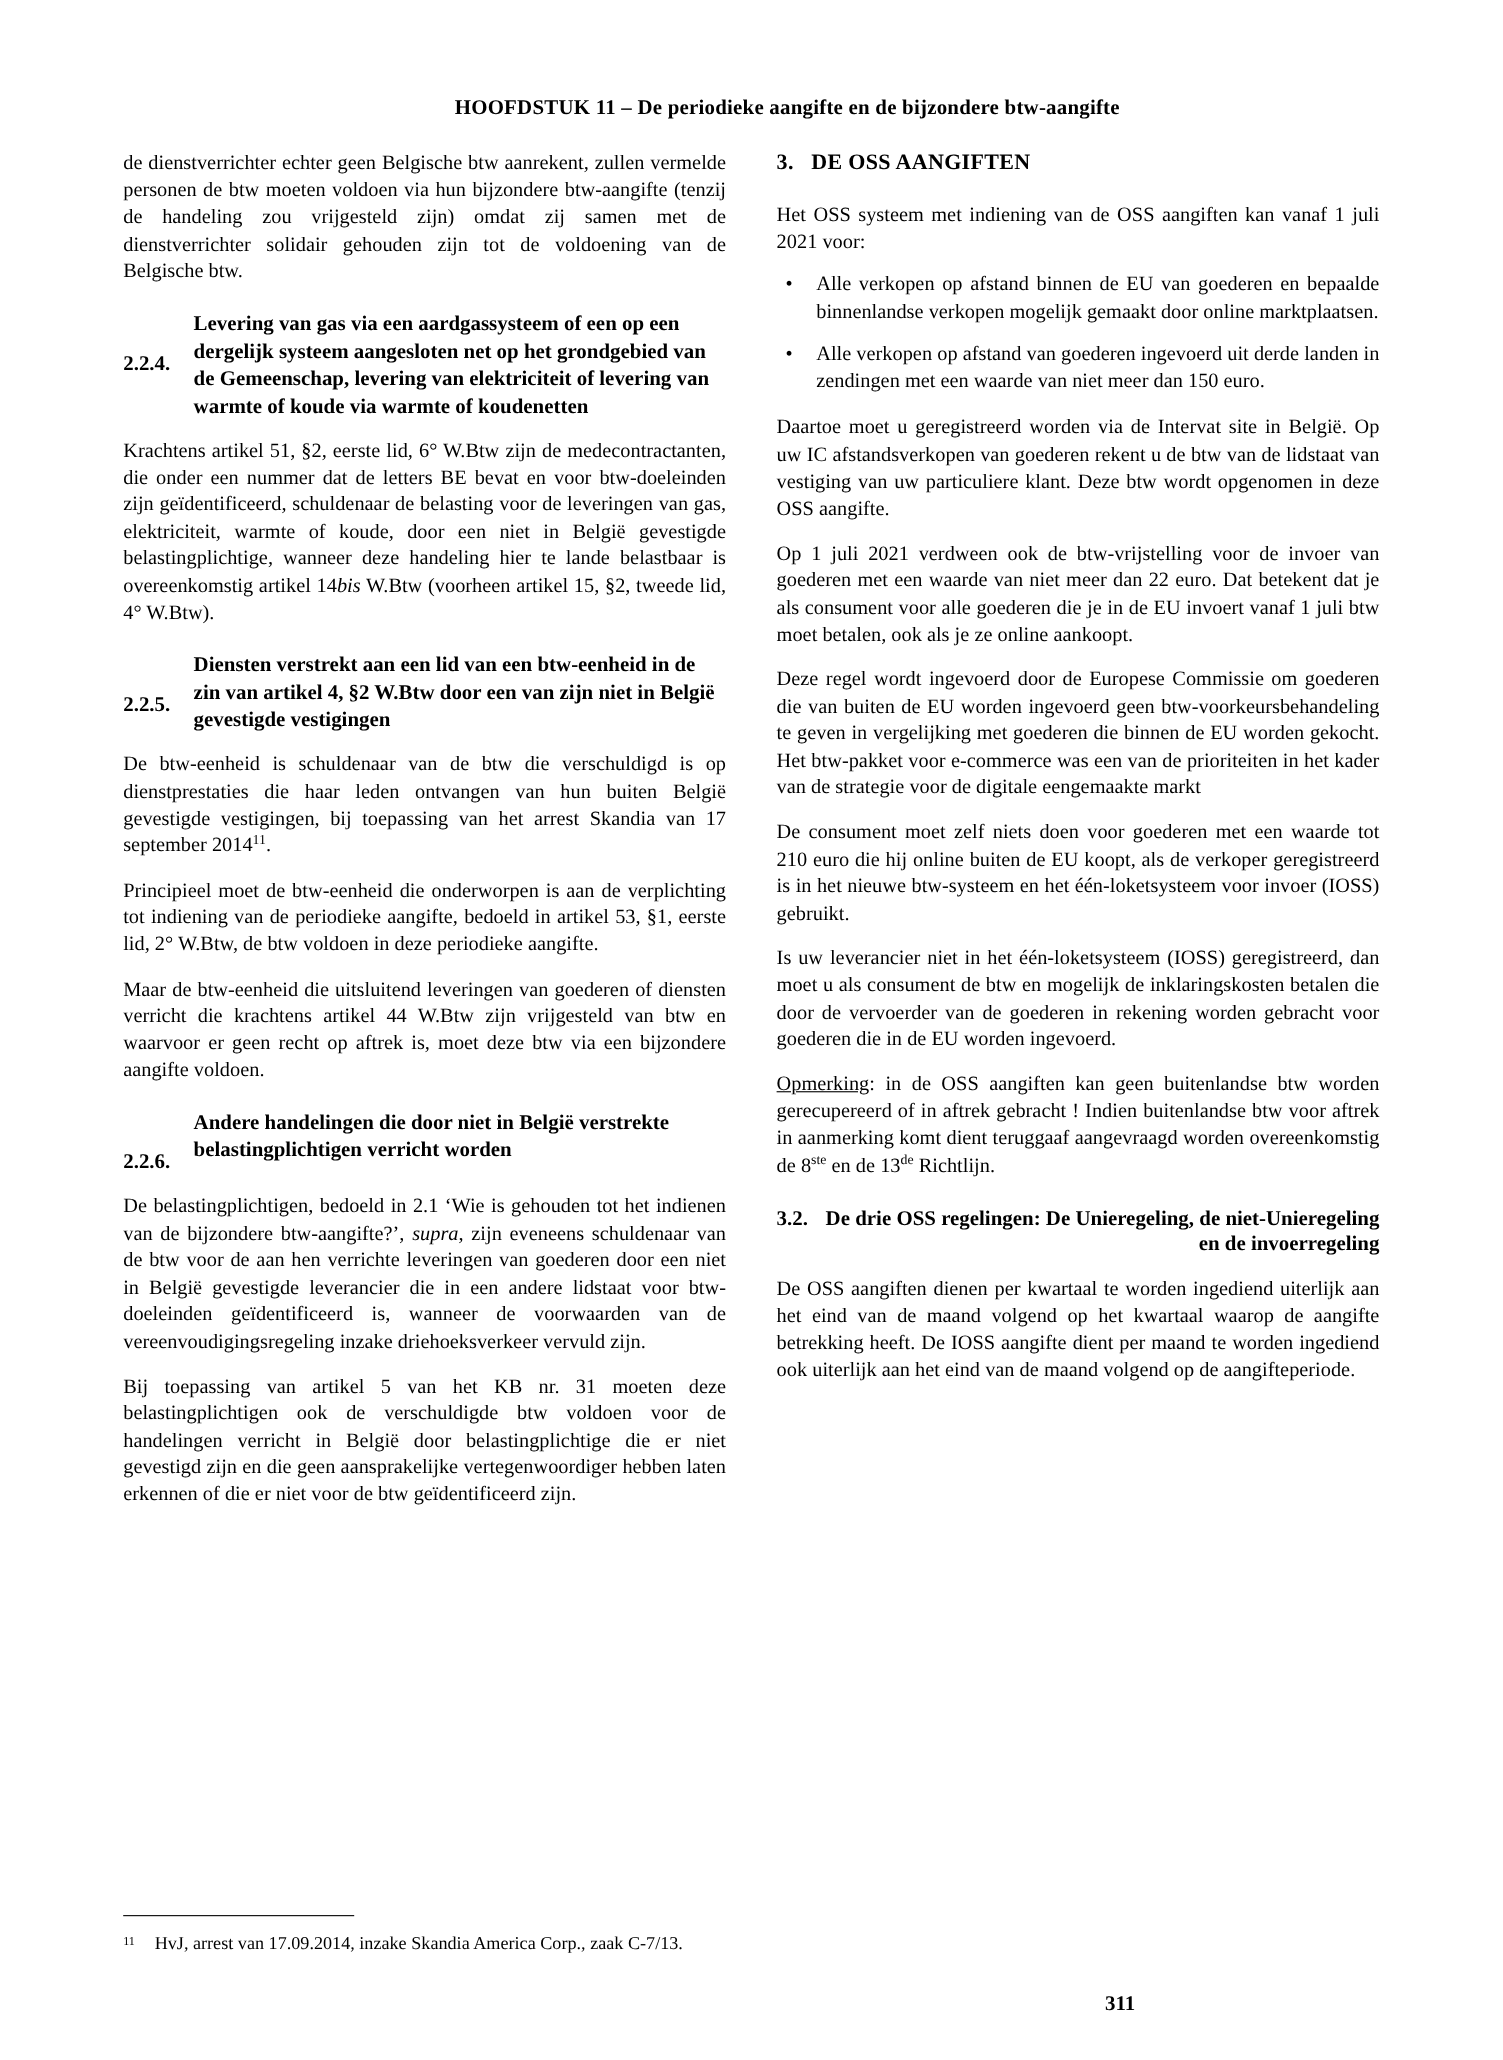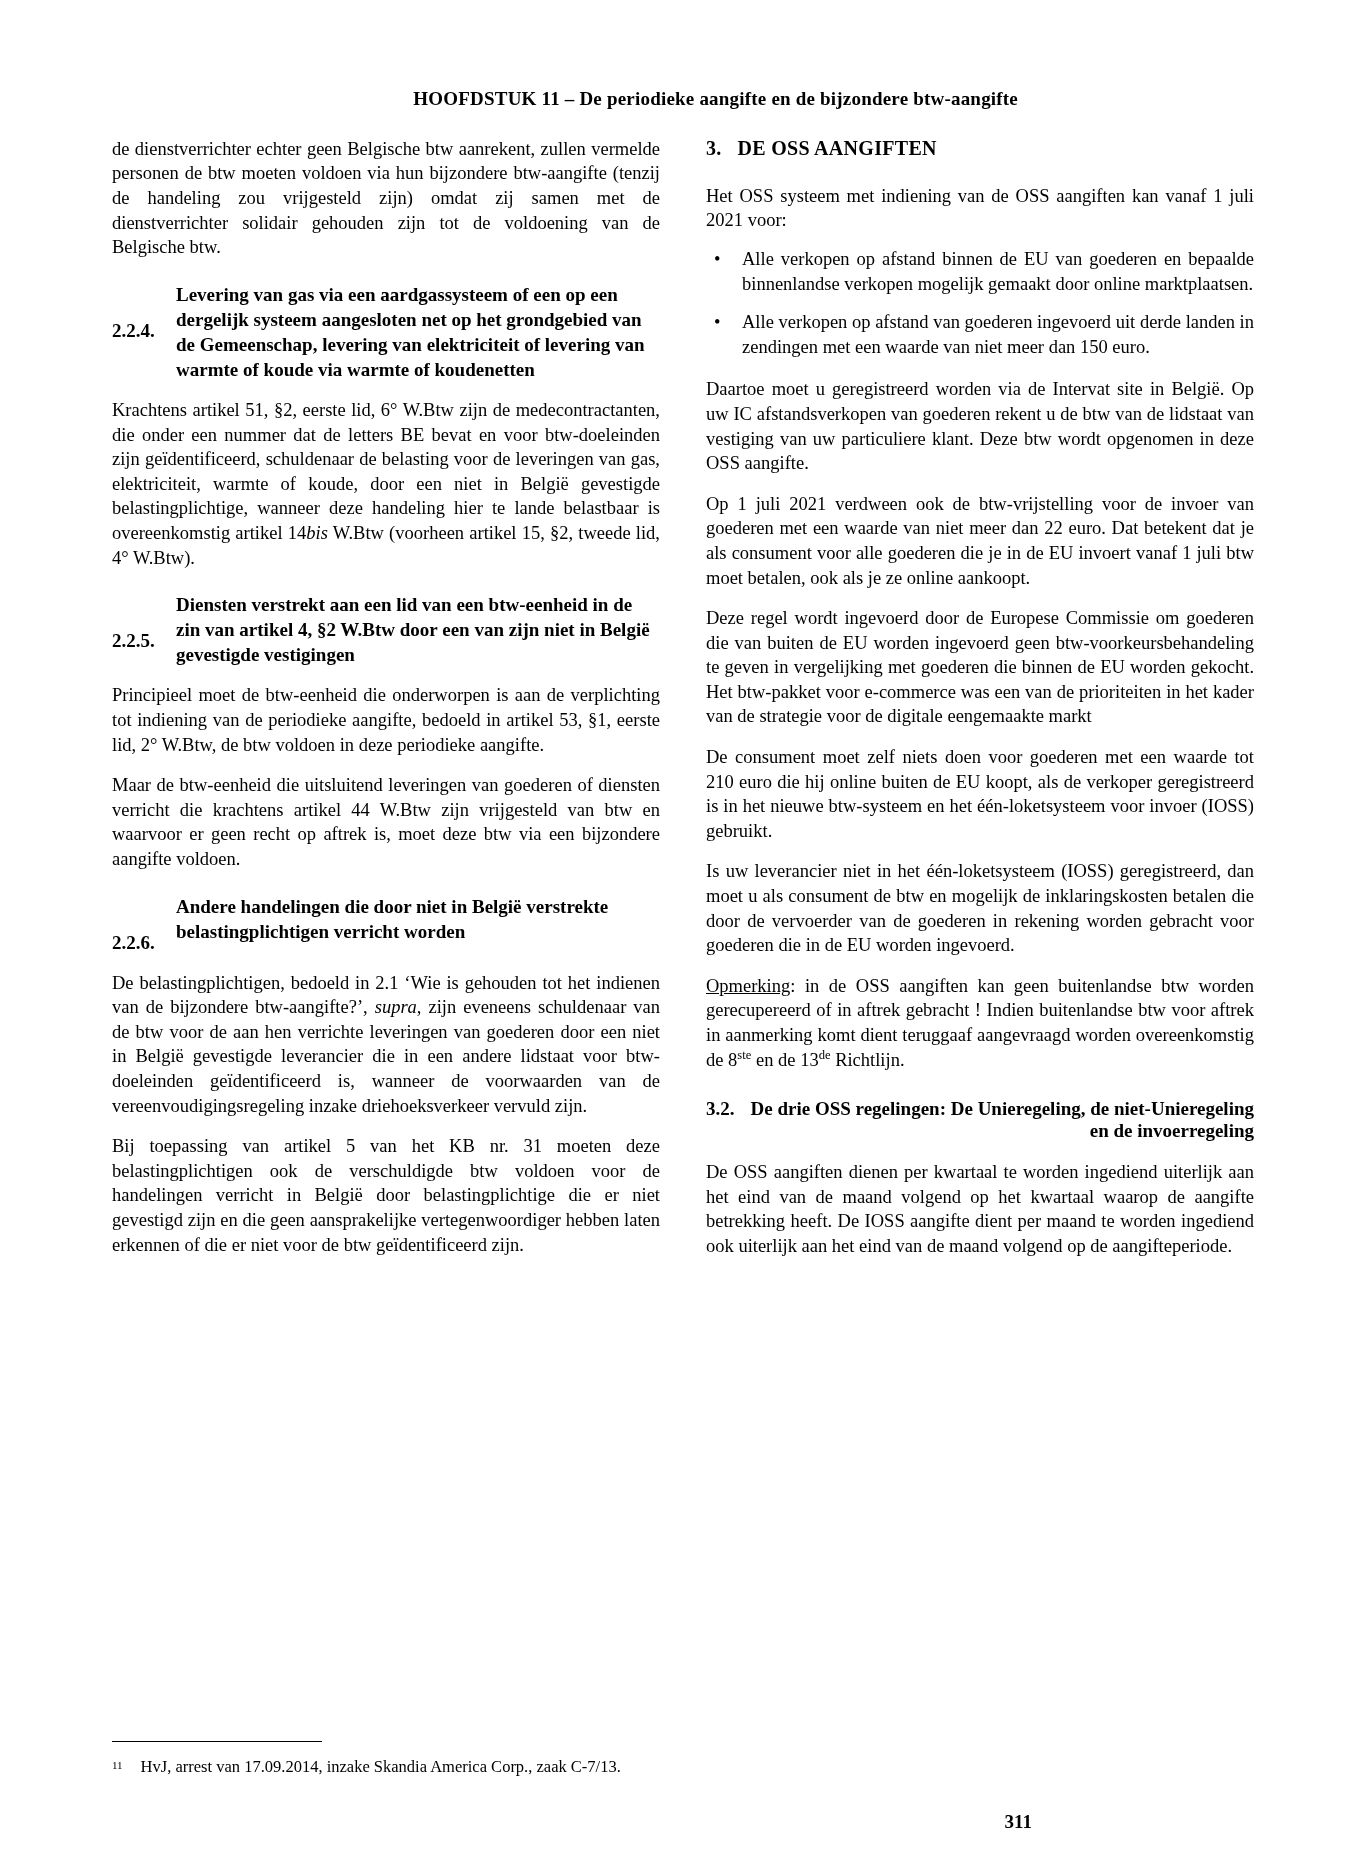--- a/index.html
+++ b/index.html
@@ -158,20 +158,21 @@
         <span class="txt">Levering van gas via een aardgassysteem of een op een dergelijk systeem aangesloten net op het grondgebied van de Gemeenschap, levering van elektriciteit of levering van warmte of koude via warmte of koudenetten</span>
       </div>
 
       <p><span>Krachtens artikel 51, §2, eerste lid, 6° W.Btw zijn de medecontractanten, die onder een nummer dat de letters BE bevat en voor btw-doeleinden zijn geïdentificeerd, schuldenaar de belasting voor de leveringen van gas, elektriciteit, warmte of koude, door een niet in België gevestigde belastingplichtige, wanneer deze handeling hier te lande belastbaar is overeenkomstig artikel 14</span><span class="ital">bis</span><span> W.Btw (voorheen artikel 15, §2, tweede lid, 4° W.Btw).</span></p>
 
       <div class="h-num">
         <span class="num">2.2.5.</span>
         <span class="txt">Diensten verstrekt aan een lid van een btw-eenheid in de zin van artikel 4, §2 W.Btw door een van zijn niet in België gevestigde vestigingen</span>
       </div>
 
+      <p><span>De btw-eenheid is schuldenaar van de btw die verschuldigd is op dienstprestaties die haar leden ontvangen van hun buiten België gevestigde vestigingen, bij toepassing van het arrest Skandia van 17 september 2014</span><sup>11</sup><span>.</span></p>
 
       <p>Principieel moet de btw-eenheid die onderworpen is aan de verplichting tot indiening van de periodieke aangifte, bedoeld in artikel 53, §1, eerste lid, 2° W.Btw, de btw voldoen in deze periodieke aangifte.</p>
 
       <p>Maar de btw-eenheid die uitsluitend leveringen van goederen of diensten verricht die krachtens artikel 44 W.Btw zijn vrijgesteld van btw en waarvoor er geen recht op aftrek is, moet deze btw via een bijzondere aangifte voldoen.</p>
 
       <div class="h-num">
         <span class="num">2.2.6.</span>
         <span class="txt">Andere handelingen die door niet in België verstrekte belastingplichtigen verricht worden</span>
       </div>
 

